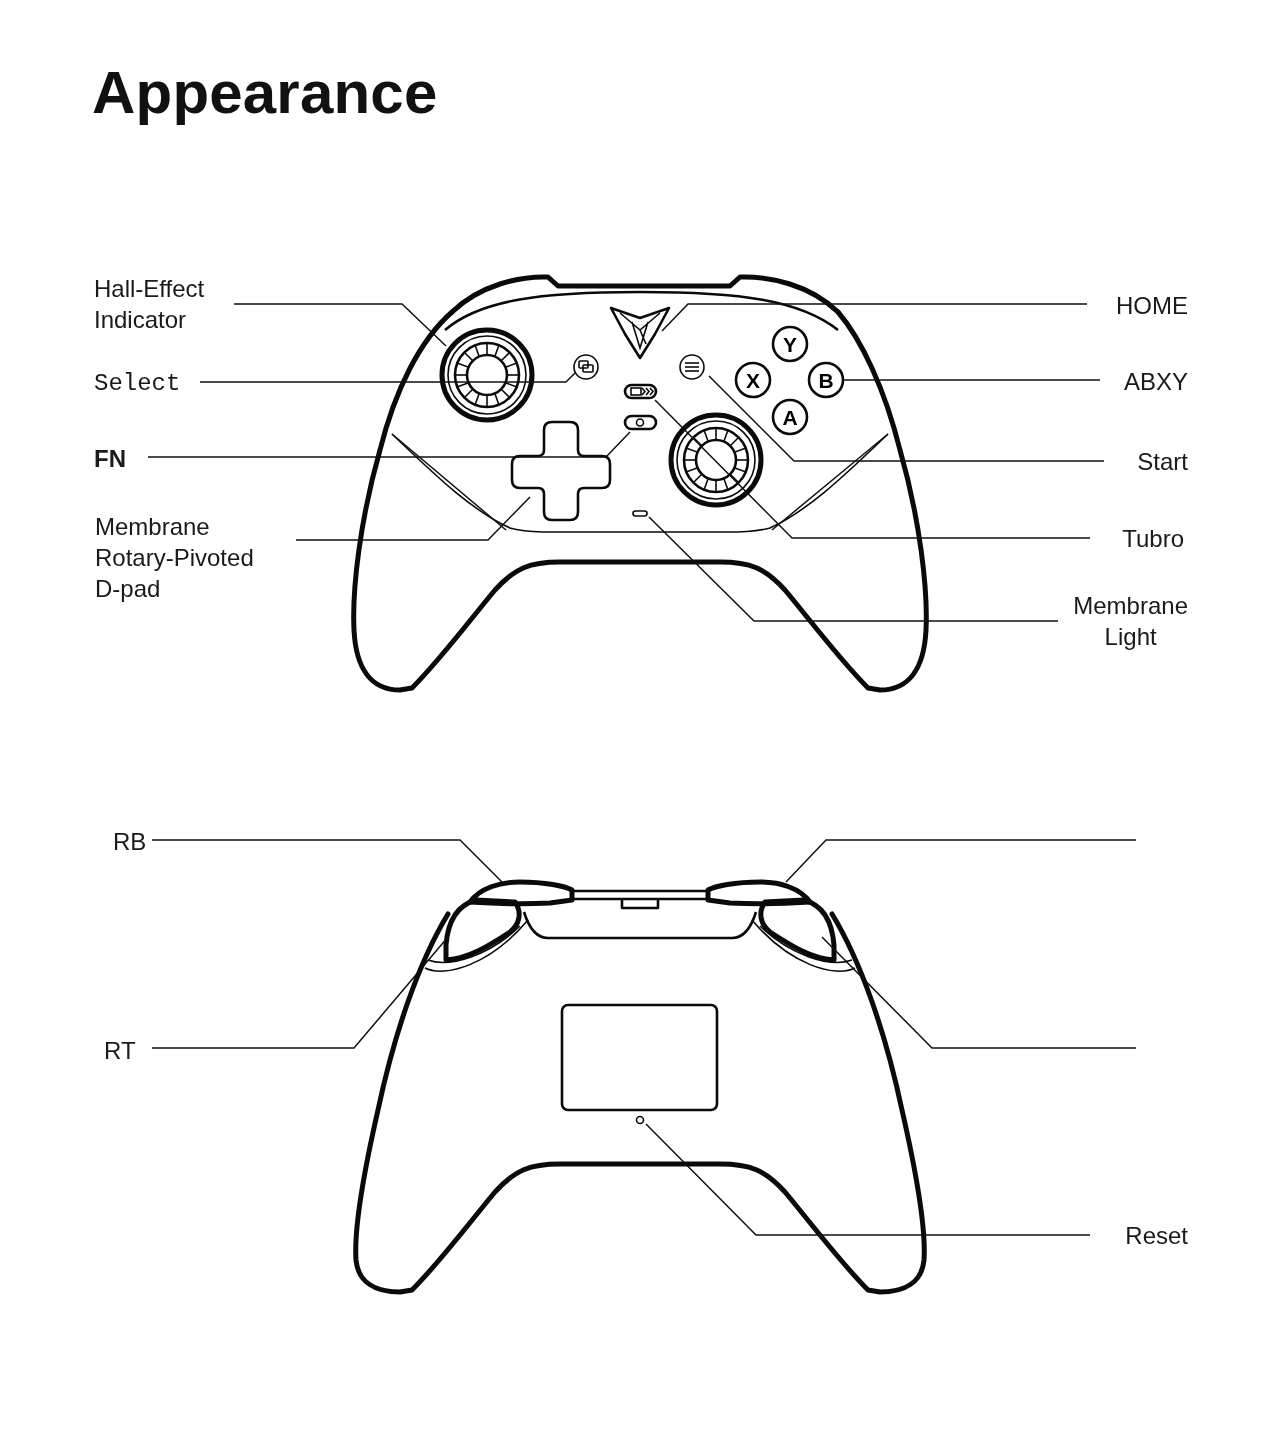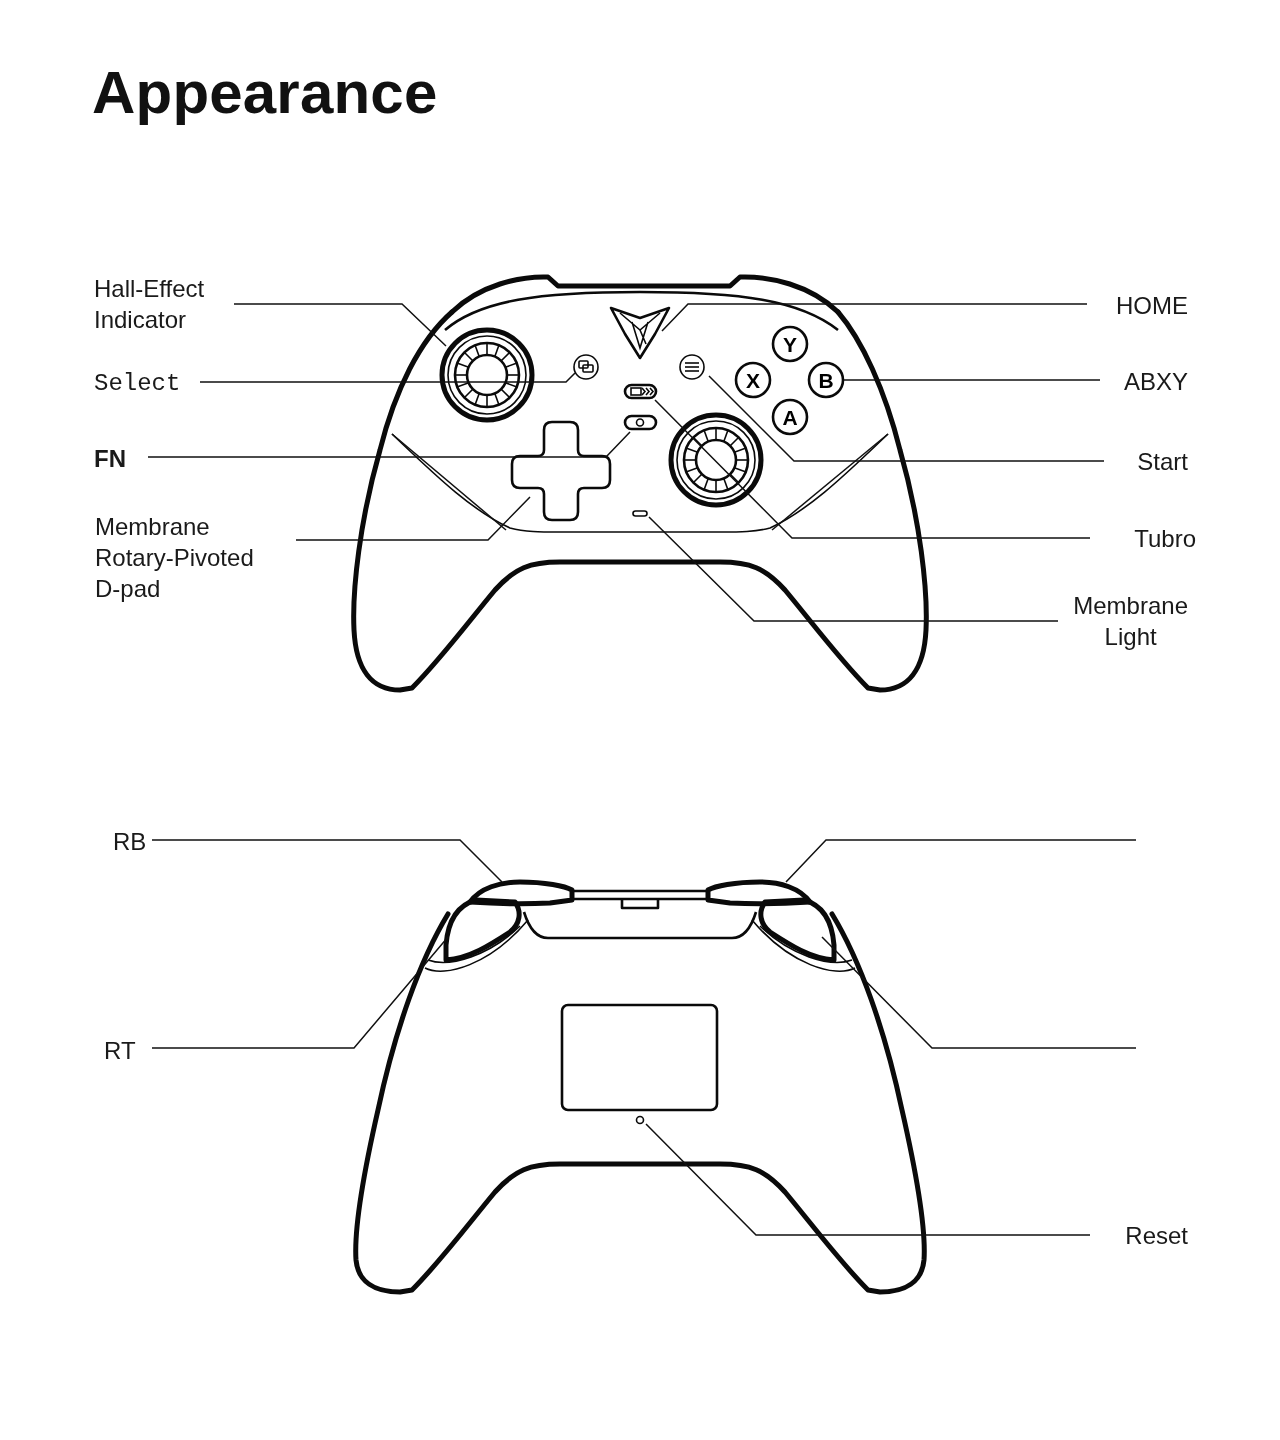--- a/index.html
+++ b/index.html
@@ -24,21 +24,21 @@
 Indicator</div>
 <div class="label" style="left:94px; top:368px;font-family:Liberation Mono, monospace;">Select</div>
 <div class="label" style="left:94px; top:443px;font-weight:bold;">FN</div>
 <div class="label" style="left:81px; top:511px;margin-left:14px;">Membrane
 Rotary-Pivoted
 D-pad</div>
 
 <div class="label right" style="right:92px; top:290px;">HOME</div>
 <div class="label right" style="right:92px; top:366px;">ABXY</div>
 <div class="label right" style="right:92px; top:446px;">Start</div>
-<div class="label right" style="right:84px; top:523px;">Tubro</div>
+<div class="label right" style="right:96px; top:523px;">Tubro</div>
 <div class="label right" style="right:92px; top:590px;">Membrane
 Light</div>
 
 <div class="label" style="left:94px; top:826px;margin-left:19px;">RB</div>
 <div class="label" style="left:104px; top:1035px;">RT</div>
 <div class="label right" style="right:92px; top:1220px;">Reset</div>
 
 <svg class="diagram" width="1280" height="1440" viewBox="0 0 1280 1440">
 
   <g>

